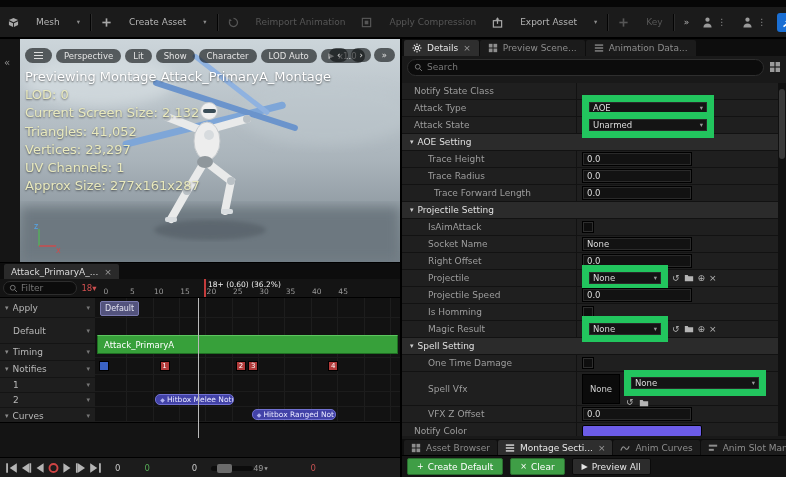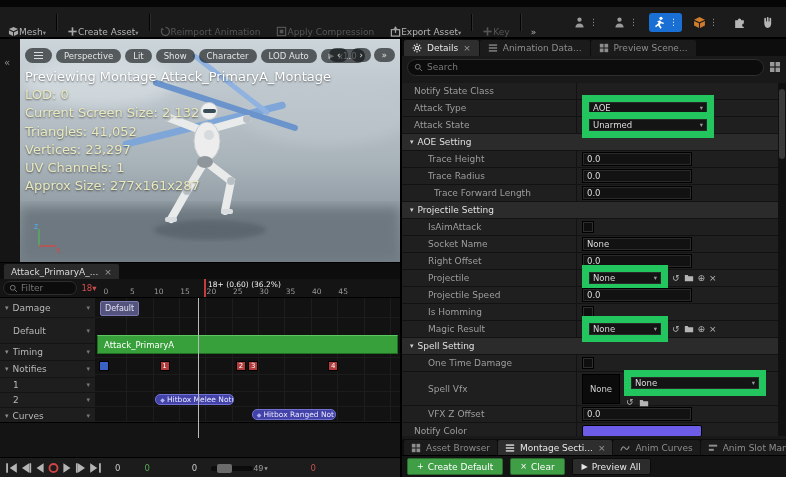--- a/index.html
+++ b/index.html
@@ -6,21 +6,21 @@
   #app{position:relative;width:786px;height:477px;overflow:hidden;background:#101010;
        font-family:"DejaVu Sans","Liberation Sans",sans-serif;font-size:9px;color:#c6c6c6;}
   .ic{display:inline-block;width:11px;height:11px;line-height:0;flex:none;}
   .ic svg{width:100%;height:100%;display:block;}
 
   
   #topstrip{position:absolute;top:0;left:0;right:0;height:7px;background:#060606;}
   #topbar{position:absolute;top:7px;left:0;right:0;height:30px;background:#1b1b1b;border-bottom:2px solid #000;
           display:flex;align-items:center;}
   .tb-items{display:flex;align-items:center;height:100%;}
-  .tb-item{display:flex;align-items:flex-end;gap:0;padding:0 8px;height:100%;color:#b5b5b5;white-space:nowrap;}
+  .tb-item{display:flex;align-items:center;gap:17px;padding:0 8px;height:100%;color:#b5b5b5;white-space:nowrap;}
   .tb-item.disabled{color:#565656;}
   .tb-caret{font-size:6.5px;color:#8d8d8d;}
   .tb-sep{width:1px;height:17px;background:#040404;box-shadow:1px 0 0 #2b2b2b;margin:0 2px;flex:none;}
   .tb-modes{margin-left:auto;display:flex;align-items:center;gap:7px;padding-right:8px;}
   .mode-group{display:flex;align-items:center;gap:3px;padding:3px 4px;border-radius:3px;color:#9a9a9a;}
   .mode-group.active{background:#1a6fd4;color:#fff;}
   .mode-group.orange{color:#cf7c2c;}
   .kebab{color:#8a8a8a;font-size:9px;line-height:1;}
   .mode-group.active .kebab{color:#dbe9ff;}
 
@@ -392,21 +392,21 @@
           <div class="tick-num" style="left: 215.8px;">40</div>
           <div class="tick-num" style="left: 242.15px;">45</div>
           <div class="ph-ruler-line" style="left: 103.022px;"></div>
           <div class="ph-label" style="left: 107.022px;">18+ (0.60) (36.2%)</div>
         </div>
     </div>
     <div class="tl-body">
       <div class="tl-labels">
           <div class="tl-lrow" style="height: 20px;">
             <span class="exp">▾</span>
-            <span class="lbl">Damage</span>
+            <span class="lbl">Apply</span>
             <span class="dd-caret">▾</span>
           </div>
           <div class="tl-lrow" style="height: 26px;">
             <span class="exp" style="width: 4px;"></span>
             <span class="lbl">Default</span>
             <span class="dd-caret">▾</span>
           </div>
           <div class="tl-lrow" style="height: 17px;">
             <span class="exp">▾</span>
             <span class="lbl">Timing</span>
@@ -556,41 +556,41 @@
                 <line x1="2.3" y1="9.7" x2="3.6" y2="8.4"></line>
               </g>
             </svg>
           </span>
           <span>Details</span>
           <span class="tab-close">×</span>
         </div>
         <div class="dt-tab">
           <span class="ic" style="width: 10px; height: 10px;">
             <svg viewBox="0 0 12 12">
-              <g stroke="currentColor" stroke-width="1.6">
-                <line x1="1" y1="2.5" x2="11" y2="2.5"></line>
-                <line x1="1" y1="6" x2="11" y2="6"></line>
-                <line x1="1" y1="9.5" x2="11" y2="9.5"></line>
-              </g>
-            </svg>
-          </span>
-          <span>Animation Data...</span>
-        </div>
-        <div class="dt-tab">
-          <span class="ic" style="width: 10px; height: 10px;">
-            <svg viewBox="0 0 12 12">
               <g fill="currentColor">
                 <rect x="1" y="1" width="4.4" height="4.4"></rect>
                 <rect x="6.6" y="1" width="4.4" height="4.4"></rect>
                 <rect x="1" y="6.6" width="4.4" height="4.4"></rect>
                 <rect x="6.6" y="6.6" width="4.4" height="4.4"></rect>
               </g>
             </svg>
           </span>
           <span>Preview Scene...</span>
+        </div>
+        <div class="dt-tab">
+          <span class="ic" style="width: 10px; height: 10px;">
+            <svg viewBox="0 0 12 12">
+              <g stroke="currentColor" stroke-width="1.6">
+                <line x1="1" y1="2.5" x2="11" y2="2.5"></line>
+                <line x1="1" y1="6" x2="11" y2="6"></line>
+                <line x1="1" y1="9.5" x2="11" y2="9.5"></line>
+              </g>
+            </svg>
+          </span>
+          <span>Animation Data...</span>
         </div>
       </div>
     <div class="dt-search">
       <div class="search-box">
         <span class="ic" style="width:9px;height:9px">
             <svg viewBox="0 0 12 12">
               <circle cx="5" cy="5" r="3.2" fill="none" stroke="currentColor" stroke-width="1.3"></circle>
               <line x1="7.6" y1="7.6" x2="10.6" y2="10.6" stroke="currentColor" stroke-width="1.3"></line>
             </svg>
           </span>

